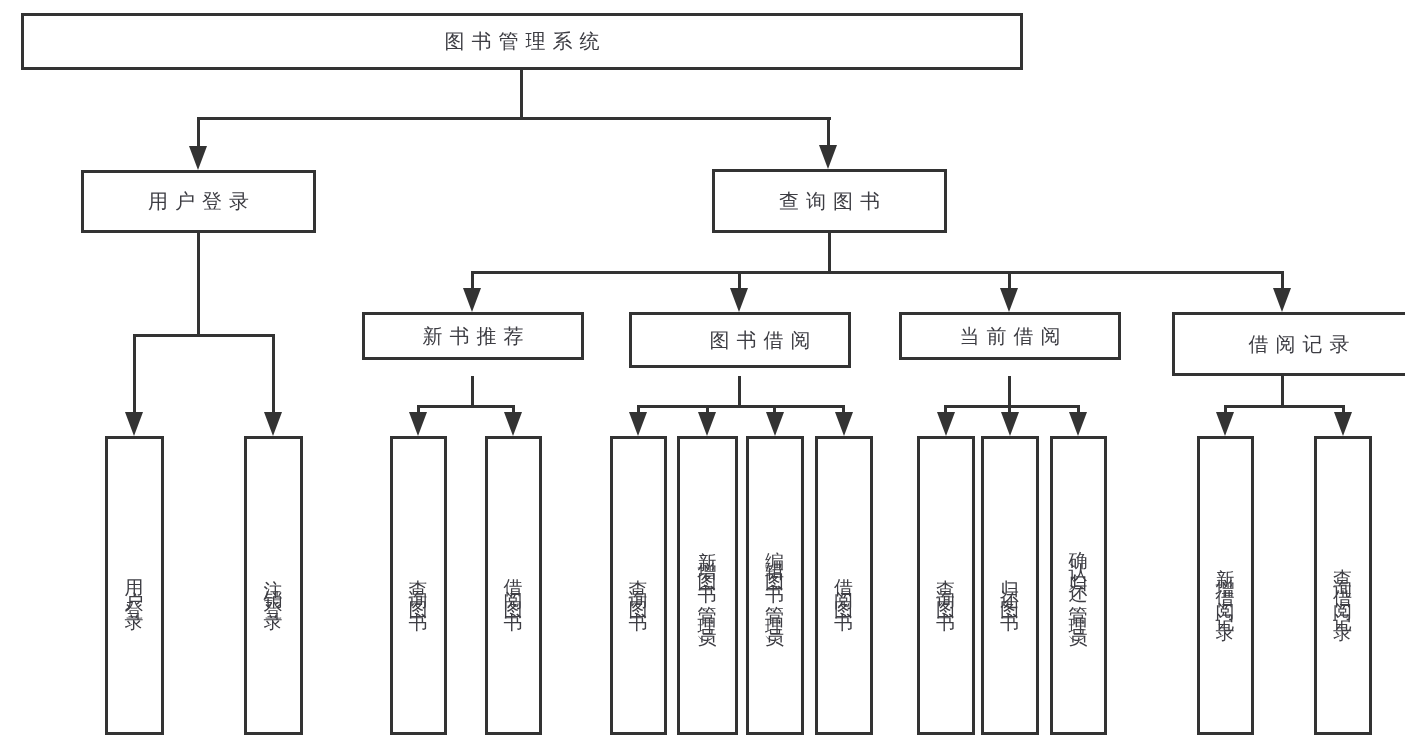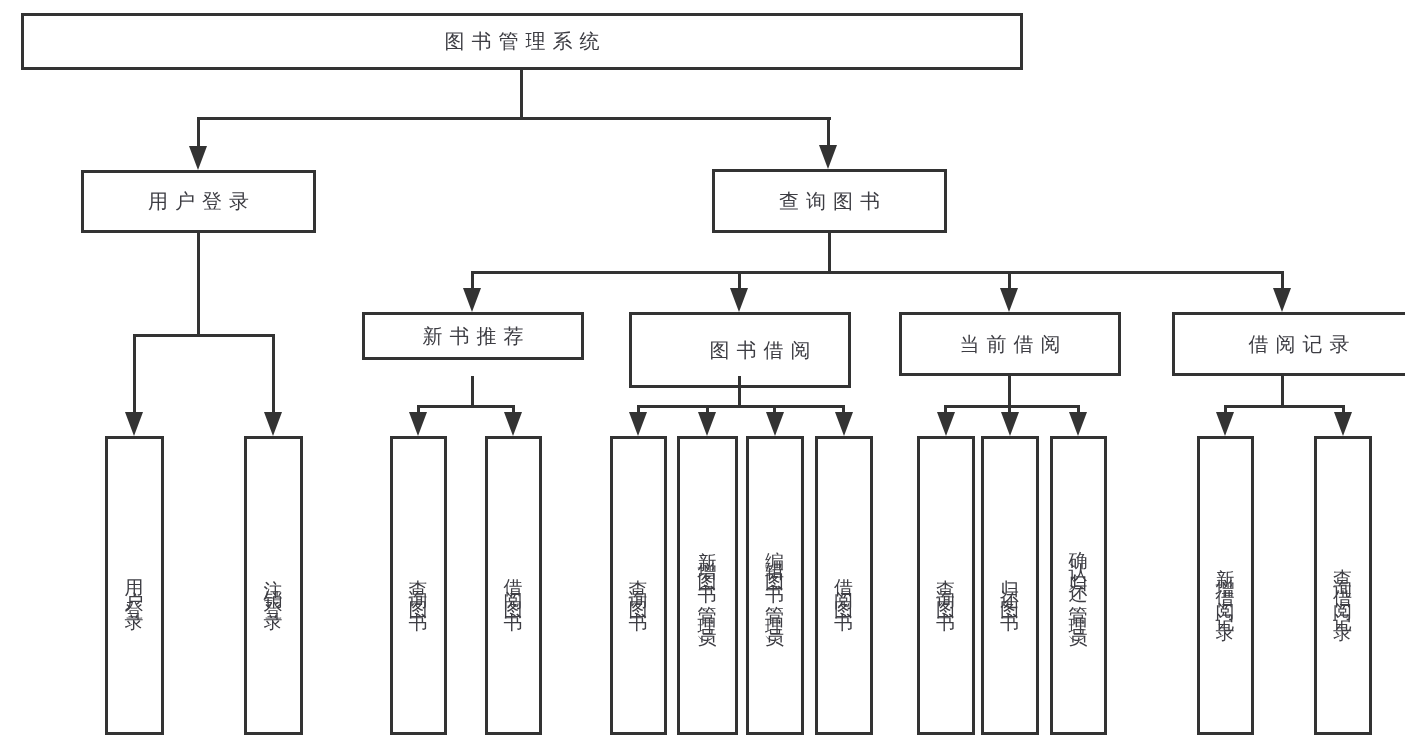--- a/index.html
+++ b/index.html
@@ -44,25 +44,25 @@
   </div>
 
   <div class="box" style="left:712px;top:169px;width:235px;height:64px;">
     <span class="lbl">查询图书</span>
   </div>
 
   <div class="box" style="left:362px;top:312px;width:222px;height:48px;">
     <span class="lbl">新书推荐</span>
   </div>
 
-  <div class="box" style="left:629px;top:312px;width:222px;height:76px;padding-left:40px;">
+  <div class="box" style="left:629px;top:312px;width:222px;height:56px;padding-left:40px;">
     <span class="lbl">图书借阅</span>
   </div>
 
-  <div class="box" style="left:899px;top:312px;width:222px;height:64px;">
+  <div class="box" style="left:899px;top:312px;width:222px;height:48px;">
     <span class="lbl">当前借阅</span>
   </div>
 
   <div class="box" style="left:1172px;top:312px;width:254px;height:64px;">
     <span class="lbl">借阅记录</span>
   </div>
 
   <div class="box v" style="left:105px;top:436px;width:59px;height:299px;">
     <span class="lbl">用户登录</span>
   </div>

